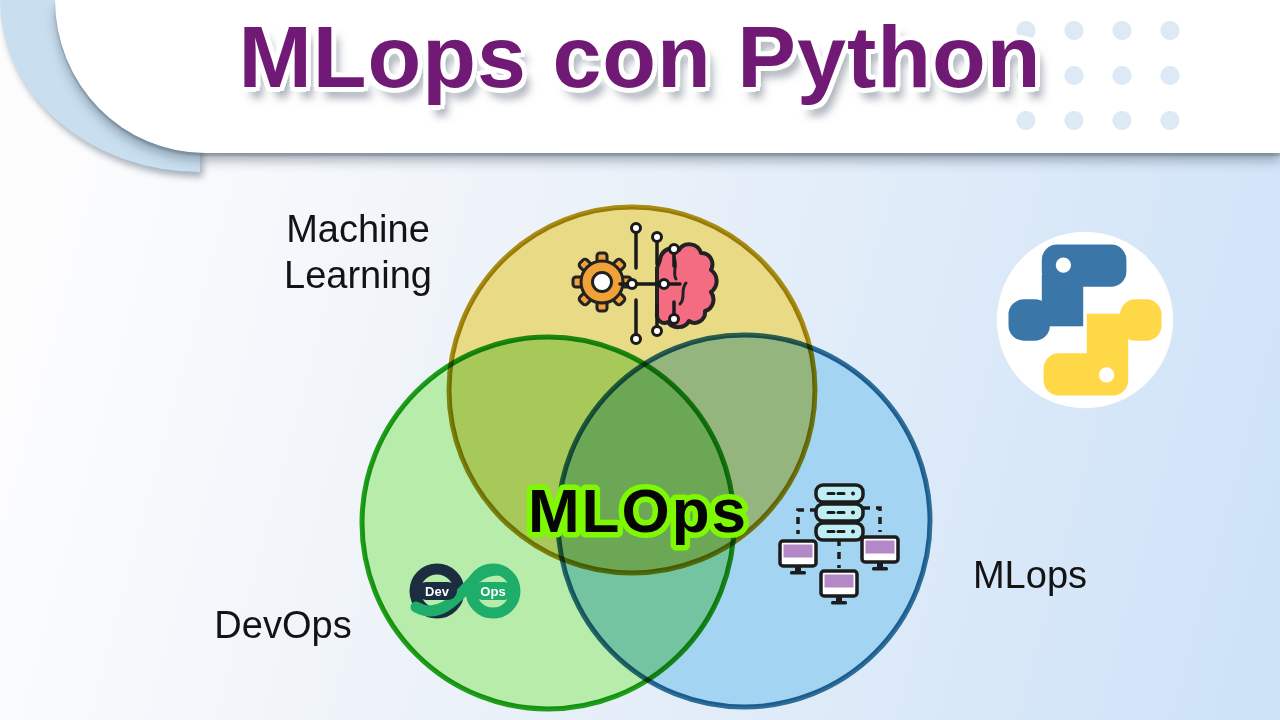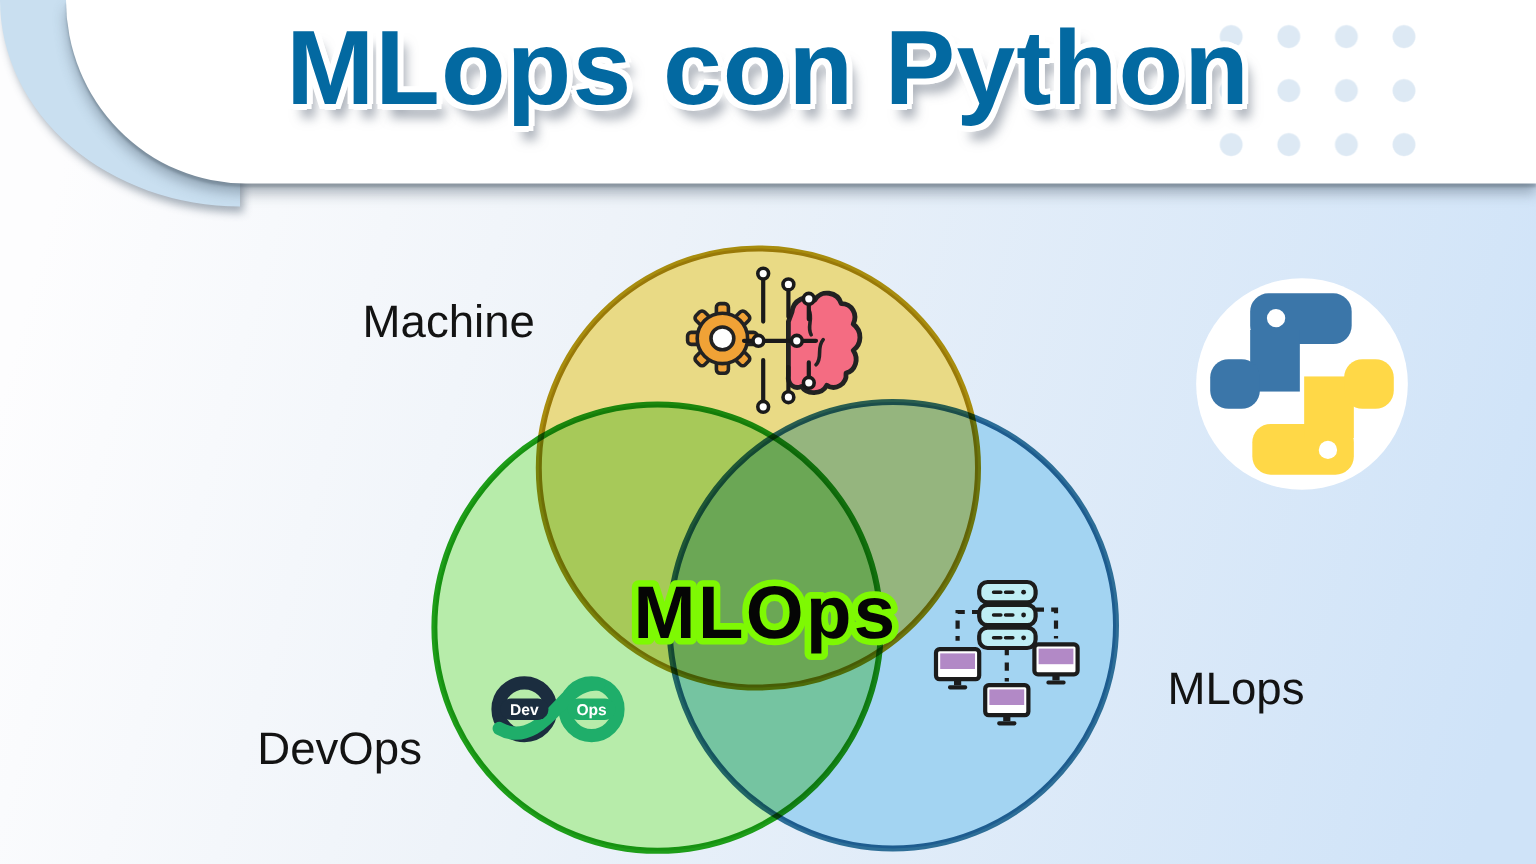--- a/index.html
+++ b/index.html
@@ -20,34 +20,34 @@
     box-shadow:0 3px 2px rgba(60,75,90,.30),0 8px 11px rgba(80,95,110,.45);
   }
   .dot-pattern{
     position:absolute;left:1002px;top:8px;width:190px;height:135px;z-index:3;
     background-image:radial-gradient(circle,#dde9f4 9px,transparent 10px);
     background-size:48px 45px;background-position:0 0;
   }
   .page-title{
     position:absolute;left:0;top:6px;width:1280px;z-index:4;
     text-align:center;font-size:88px;font-weight:bold;letter-spacing:1px;
-    color:#0369a1;
+    color:#701a75;
     text-shadow:
       -4px -4px 0 #fff,4px -4px 0 #fff,-4px 4px 0 #fff,4px 4px 0 #fff,
       0 -5px 0 #fff,0 5px 0 #fff,-5px 0 0 #fff,5px 0 0 #fff,
       7px 11px 9px rgba(110,120,135,.6);
   }
   
   .venn-canvas{position:absolute;left:0;top:0;z-index:1;}
   
   .set-label{
     position:absolute;z-index:2;color:#131313;font-size:38px;line-height:1.22;
     text-align:center;
   }
-  .label-ml{left:268px;top:206px;width:212px;margin-top:40px;}
+  .label-ml{left:252px;top:206px;width:212px;}
   .label-devops{left:198px;top:602px;width:170px;}
   .label-de{left:915px;top:552px;width:230px;}
 </style>
 </head>
 <body>
 
 <div class="header-accent"></div>
 <div class="header-panel"></div>
 <div class="dot-pattern"></div>
 <div class="page-title">MLops con Python</div>
@@ -148,19 +148,20 @@
       <rect x="39" y="-23" width="46" height="46" rx="17"></rect>
     </g>
     <circle cx="24" cy="61" r="8.5" fill="#fff"></circle>
   </g>
 
   <text x="638" y="532" text-anchor="middle" font-size="62" font-weight="bold" letter-spacing="2" style="paint-order:stroke" stroke="#7ef903" stroke-width="11" stroke-linejoin="round" fill="#050505">MLOps</text>
 </svg>
 
 <div class="set-label label-ml">
   <span style="display:block">Machine</span>
+  <span style="display:block">Learning</span>
 </div>
 
 <div class="set-label label-devops">DevOps</div>
 
 <div class="set-label label-de">
   <span style="display:block">MLops</span>
 </div>
 
 </body></html>

